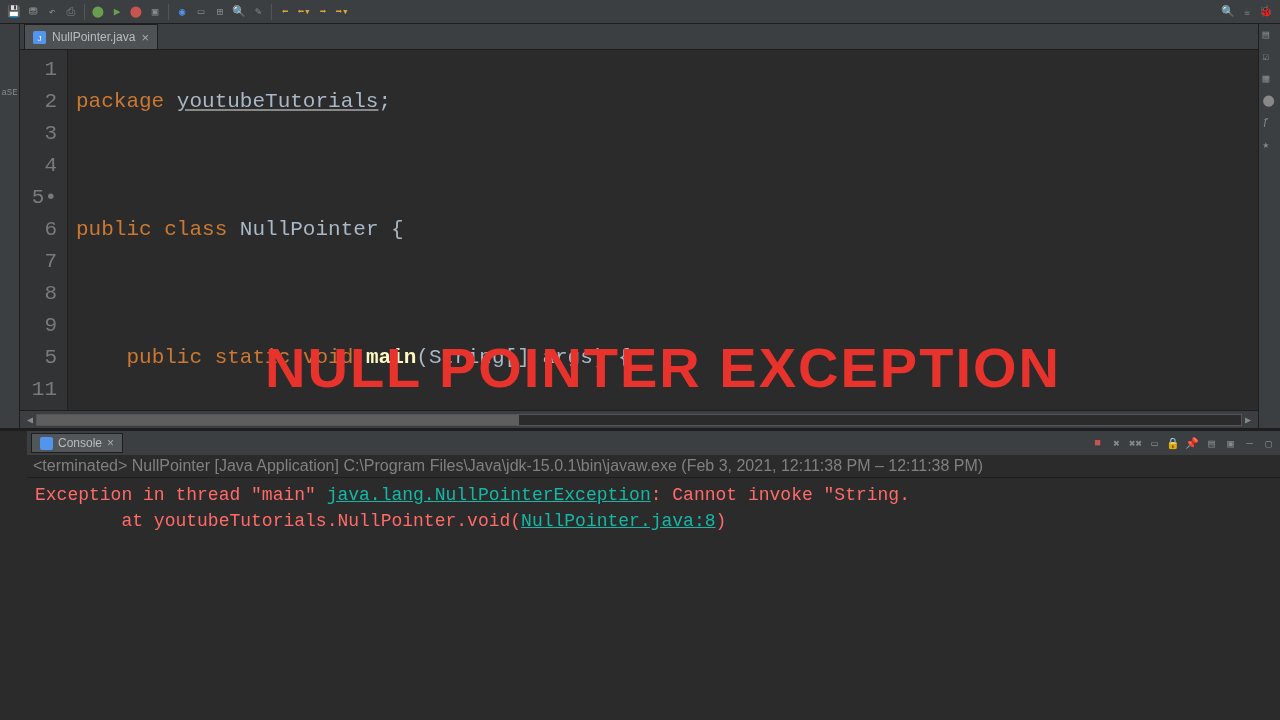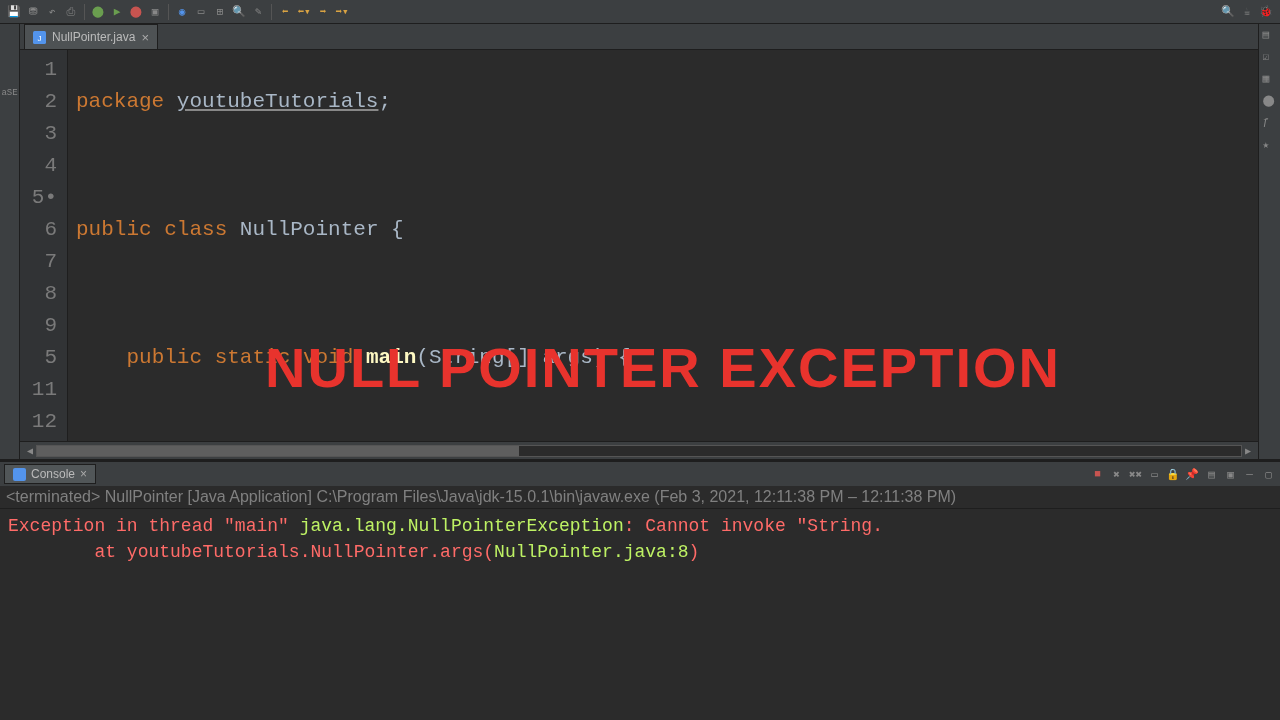--- a/index.html
+++ b/index.html
@@ -141,21 +141,22 @@
 }
 .hscroll-bar { flex: 1; height: 12px; background: #2b2b2b; border: 1px solid #555; position: relative; }
 .hscroll-thumb { position: absolute; left: 0; top: 0; height: 100%; width: 40%; background: #5e5e5e; }
 .hscroll-arrow { color: #888; font-size: 10px; padding: 0 3px; }
 
 .console-section {
   border-top: 3px solid #1e1e1e;
   display: flex;
   flex-direction: column;
   background: #2b2b2b;
-  height: 261px;
+  height: 292px;
+  padding-left: 27px;
 }
 .console-tab-bar {
   height: 24px;
   background: #3c3f41;
   display: flex;
   align-items: center;
   padding: 0 4px;
   gap: 4px;
 }
 .console-tab {
@@ -183,21 +184,21 @@
   border-bottom: 1px solid #1e1e1e;
 }
 .console-output {
   flex: 1;
   padding: 4px 8px;
   font-size: 18px;
   line-height: 26px;
   white-space: pre-wrap;
 }
 .err-red { color: #ff6b68; }
-.err-link { color: #bef264; }
+.err-link { color: #14b8a6; text-decoration: underline; }
 </style>
 </head>
 <body>
 
 <div class="toolbar">
   <span class="toolbar-icon">💾</span>
   <span class="toolbar-icon">⛃</span>
   <span class="toolbar-icon">↶</span>
   <span class="toolbar-icon">⎙</span>
   <span class="toolbar-sep"></span>
@@ -312,14 +313,14 @@
       <span class="ic">🔒</span>
       <span class="ic">📌</span>
       <span class="ic">▤</span>
       <span class="ic">▣</span>
       <span class="ic">—</span>
       <span class="ic">▢</span>
     </div>
   </div>
   <div class="console-meta">&lt;terminated&gt; NullPointer [Java Application] C:\Program Files\Java\jdk-15.0.1\bin\javaw.exe  (Feb 3, 2021, 12:11:38 PM – 12:11:38 PM)</div>
   <div class="console-output"><span class="err-red">Exception in thread "main" </span><span class="err-link">java.lang.NullPointerException</span><span class="err-red">: Cannot invoke "String.</span>
-<span class="err-red">	at youtubeTutorials.NullPointer.args(</span><span class="err-link">NullPointer.java:8</span><span class="err-red">)</span></div>
+<span class="err-red">	at youtubeTutorials.NullPointer.void(</span><span class="err-link">NullPointer.java:8</span><span class="err-red">)</span></div>
 </div>
 
 </body></html>

